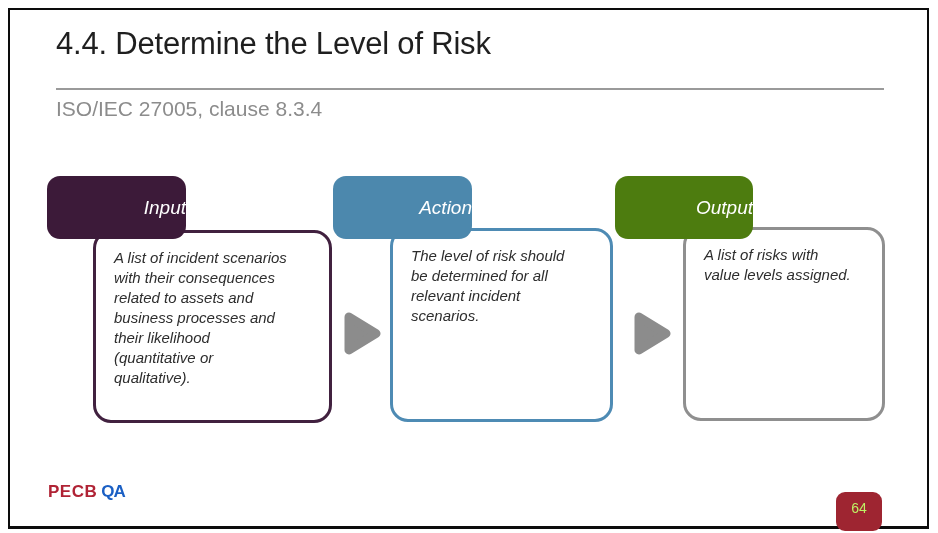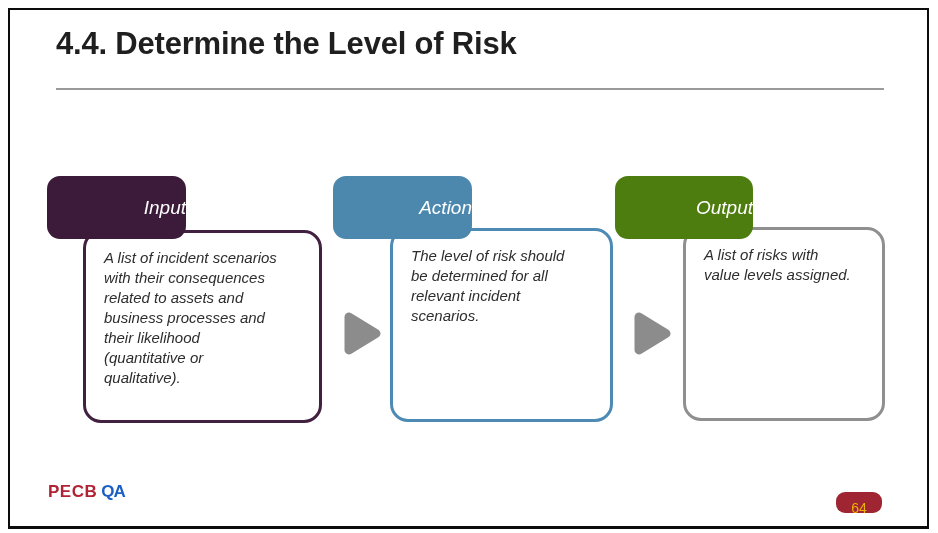--- a/index.html
+++ b/index.html
@@ -19,21 +19,21 @@
     left: 8px; top: 8px; right: 9px; bottom: 4px;
     border: 2px solid #0c0c0c;
     border-bottom-width: 3px;
     pointer-events: none;
   }
 
   .title {
     position: absolute;
     left: 56px; top: 26px;
     font-size: 31px;
-    font-weight: 700;
+    font-weight: 400;
     color: #1f1f1f;
     letter-spacing: -0.2px;
     white-space: nowrap;
   }
 
   .divider {
     position: absolute;
     left: 56px; top: 88px;
     width: 828px; height: 2px;
     background: #9a9a9a;
@@ -62,21 +62,21 @@
   .tab-action { left: 333px; top: 176px; width: 139px; padding-left: 27px; }
   .tab-output { left: 615px; top: 176px; width: 138px; }
 
   .card {
     position: absolute;
     background: #ffffff;
     border-radius: 18px;
     border: 3px solid #000;
     z-index: 1;
   }
-  .card-input  { left: 83px;  top: 230px; width: 239px; height: 193px; }
+  .card-input  { left: 93px;  top: 230px; width: 239px; height: 193px; }
   .card-action { left: 390px; top: 228px; width: 223px; height: 194px; }
   .card-output { left: 683px; top: 227px; width: 202px; height: 194px; }
 
   .card-text {
     position: absolute;
     left: 18px; top: 15px; right: 10px;
     font-style: italic;
     font-size: 15px;
     line-height: 20px;
     color: #2d2d2d;
@@ -97,39 +97,40 @@
     font-size: 17px;
     font-weight: bold;
     white-space: nowrap;
   }
   .logo .pecb { color: #b02335; letter-spacing: 0.5px; }
   .logo .qa   { color: #1a5fc4; letter-spacing: -1px; margin-left: 4px; }
 
   .page-badge {
     position: absolute;
     left: 836px; top: 492px;
-    width: 46px; height: 21px;
+    width: 46px; height: 39px;
     border-radius: 9px;
     background: #9e2531;
-    color: #eab308;
+    color: #bef264;
     font-size: 14px;
     text-align: center;
     line-height: 33px;
     z-index: 3;
   }
 </style>
 </head>
 <body>
 
 <div class="slide">
 
   <div class="frame"></div>
 
   <div class="title">4.4. Determine the Level of Risk</div>
   <div class="divider"></div>
+  <div class="subtitle">ISO/IEC 27005, clause 8.3.4</div>
 
   <div class="tab tab-input" style="background-color: rgb(60, 26, 57);">
     <span>Input</span>
   </div>
   <div class="card card-input" style="border-color: rgb(65, 33, 63);">
     <div class="card-text">A list of incident scenarios
 with their consequences
 related to assets and
 business processes and
 their likelihood

